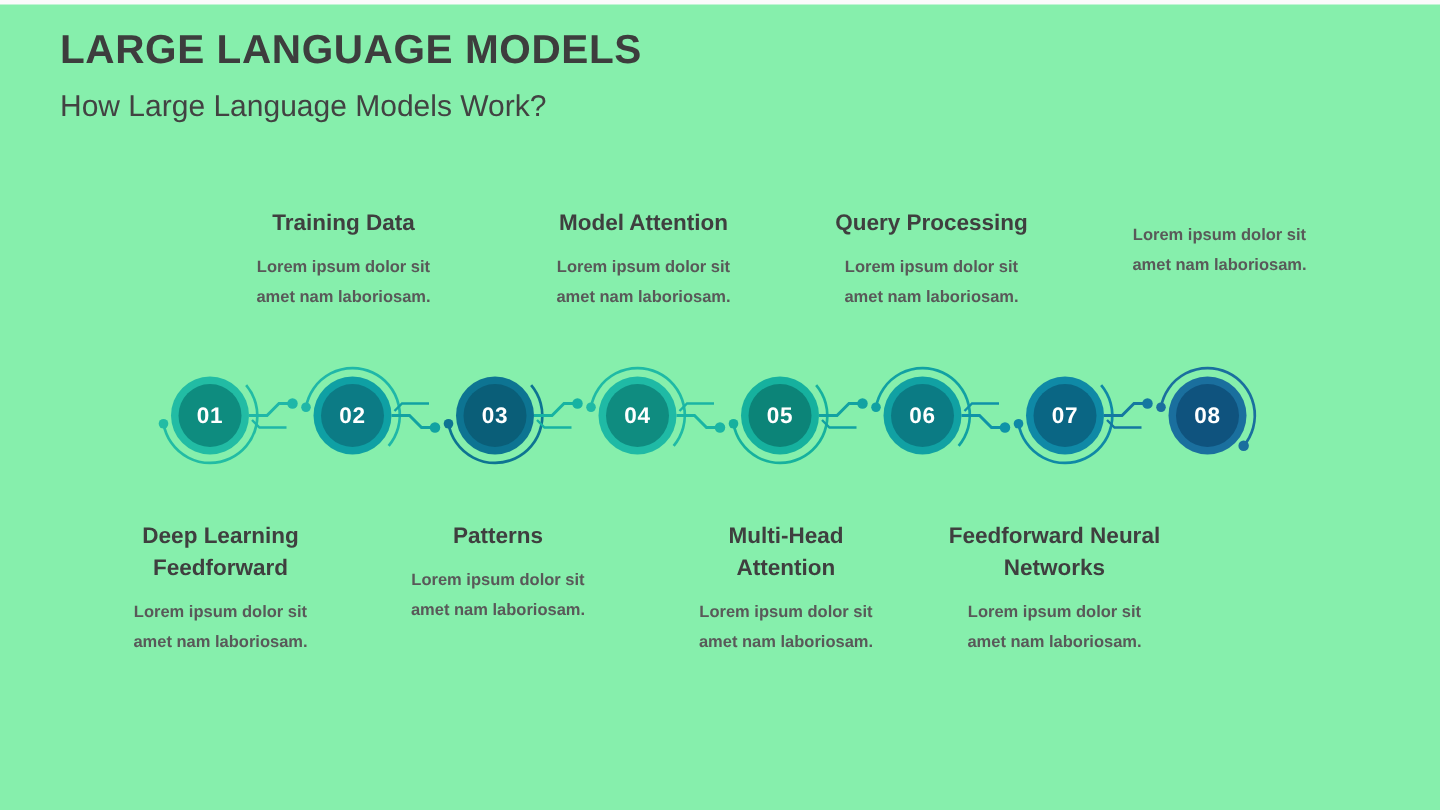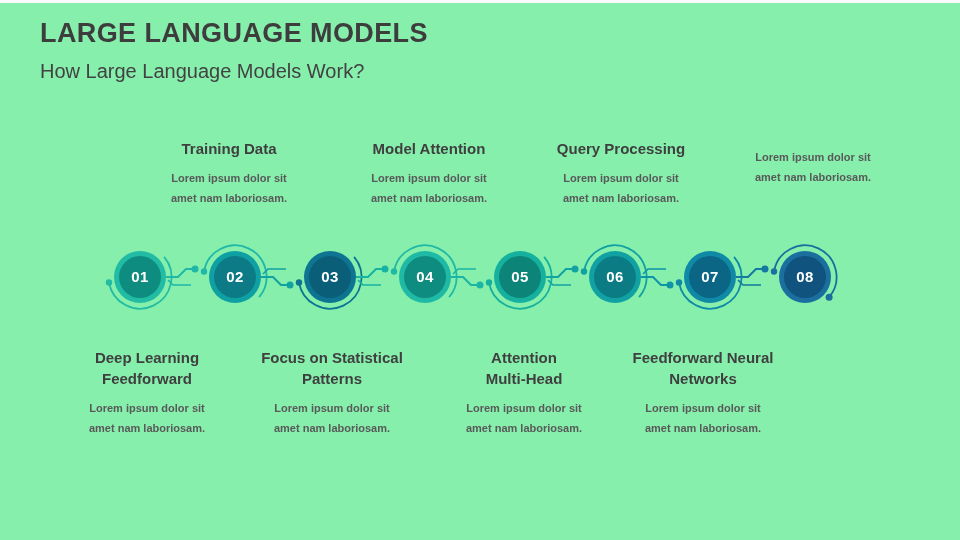--- a/index.html
+++ b/index.html
@@ -178,30 +178,29 @@
   <div class="bottom-row">
     <div class="label-item">
       <div class="heading-line">Deep Learning</div>
       <div class="heading-line">Feedforward</div>
       <div class="body-text">
         <div class="body-line">Lorem ipsum dolor sit</div>
         <div class="body-line">amet nam laboriosam.</div>
       </div>
     </div>
     <div class="label-item">
-      <div class="heading-line">Focus on Statistical</div>
       <div class="heading-line">Patterns</div>
       <div class="body-text">
         <div class="body-line">Lorem ipsum dolor sit</div>
         <div class="body-line">amet nam laboriosam.</div>
       </div>
     </div>
     <div class="label-item">
+      <div class="heading-line">Multi-Head</div>
       <div class="heading-line">Attention</div>
-      <div class="heading-line">Multi-Head</div>
       <div class="body-text">
         <div class="body-line">Lorem ipsum dolor sit</div>
         <div class="body-line">amet nam laboriosam.</div>
       </div>
     </div>
     <div class="label-item">
       <div class="heading-line">Feedforward Neural</div>
       <div class="heading-line">Networks</div>
       <div class="body-text">
         <div class="body-line">Lorem ipsum dolor sit</div>

